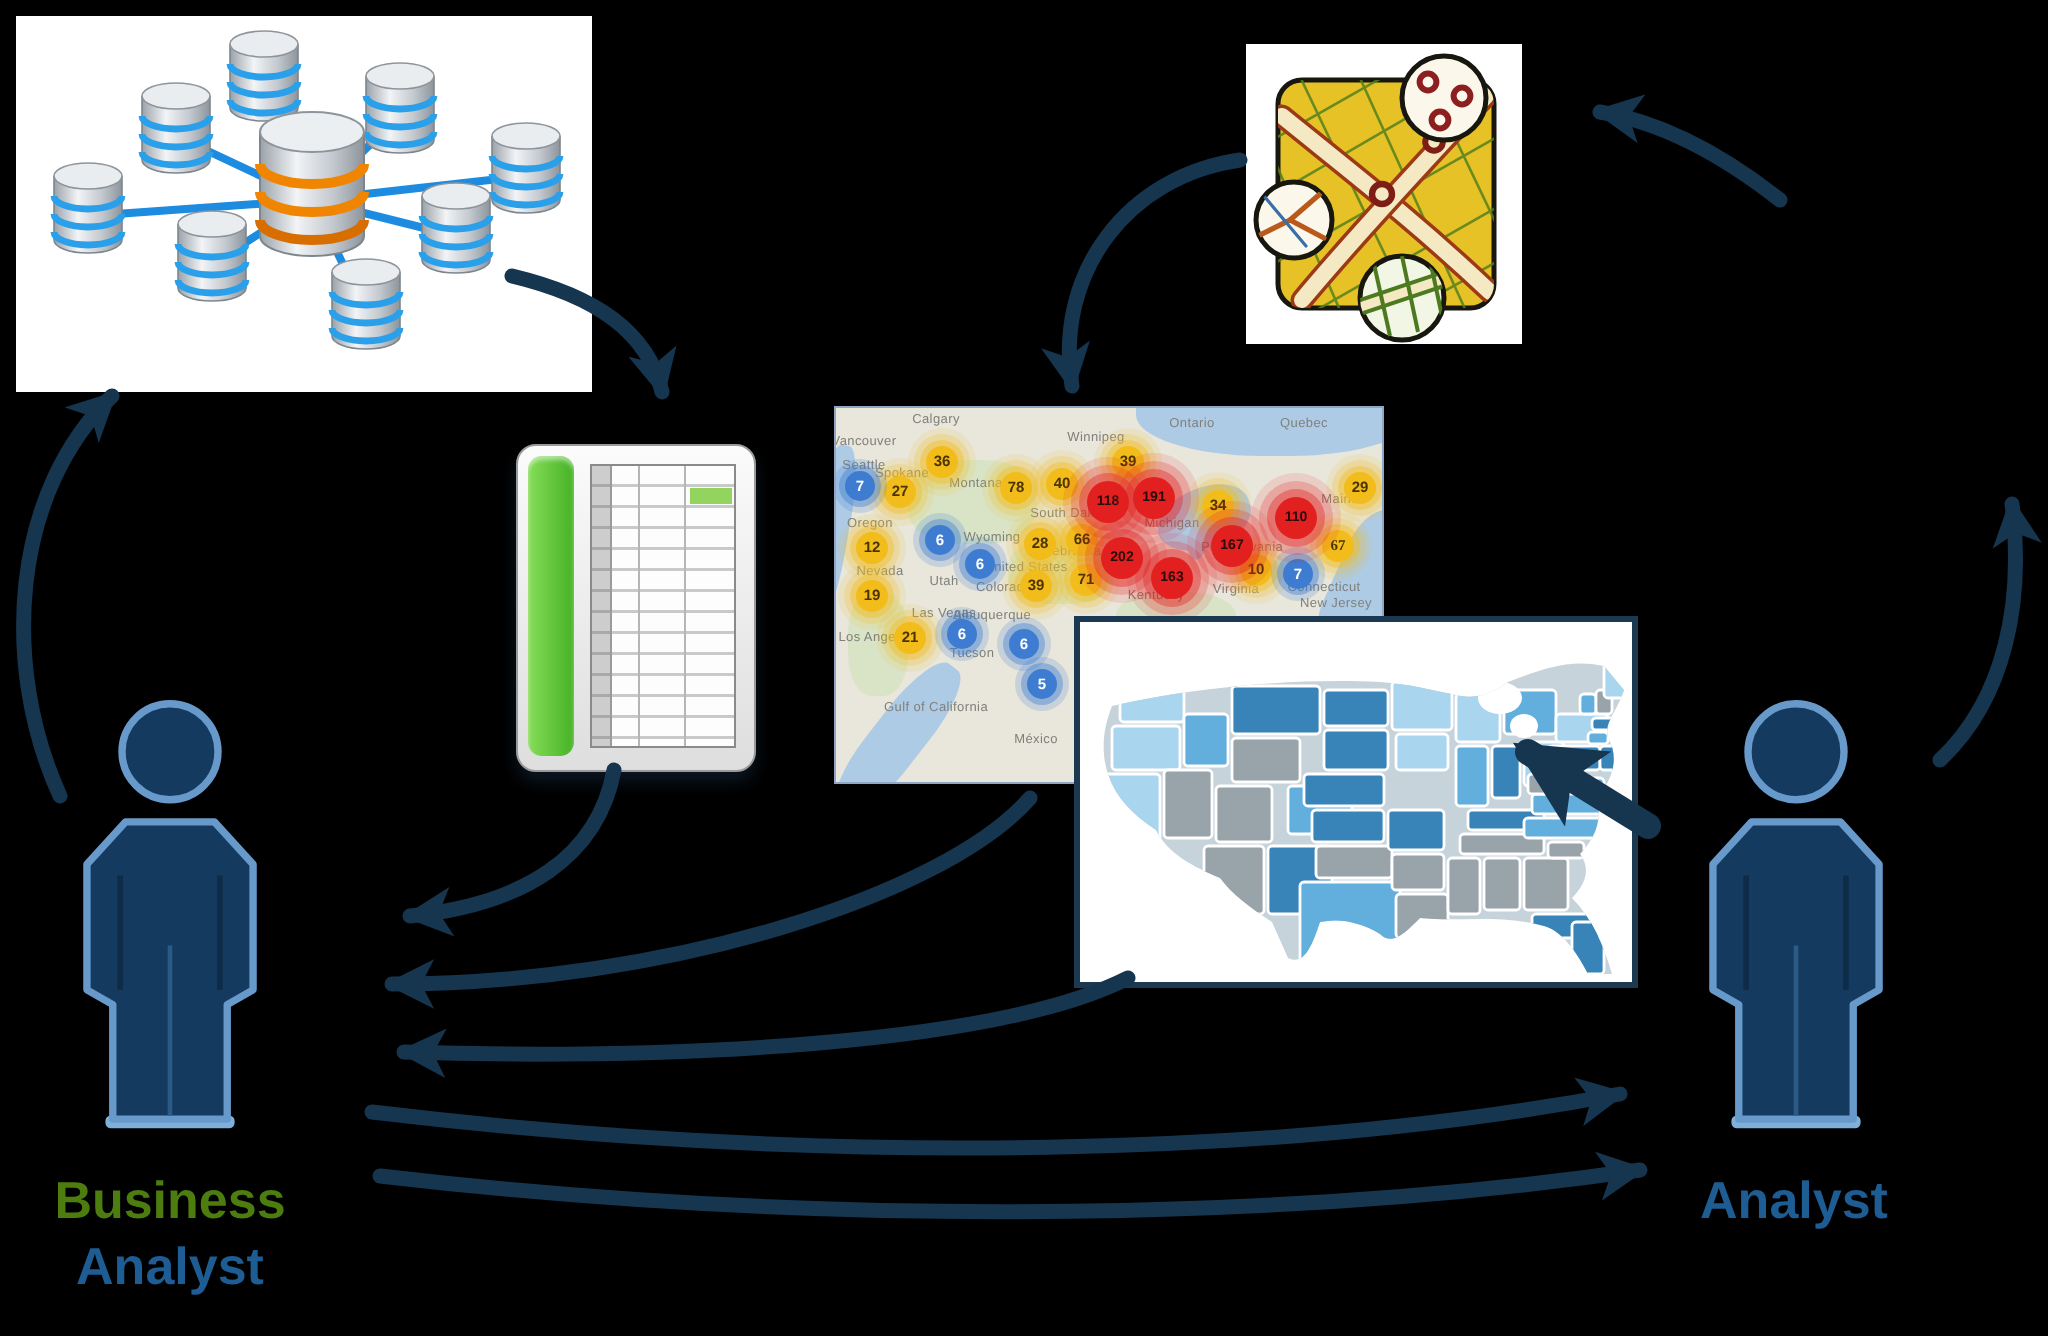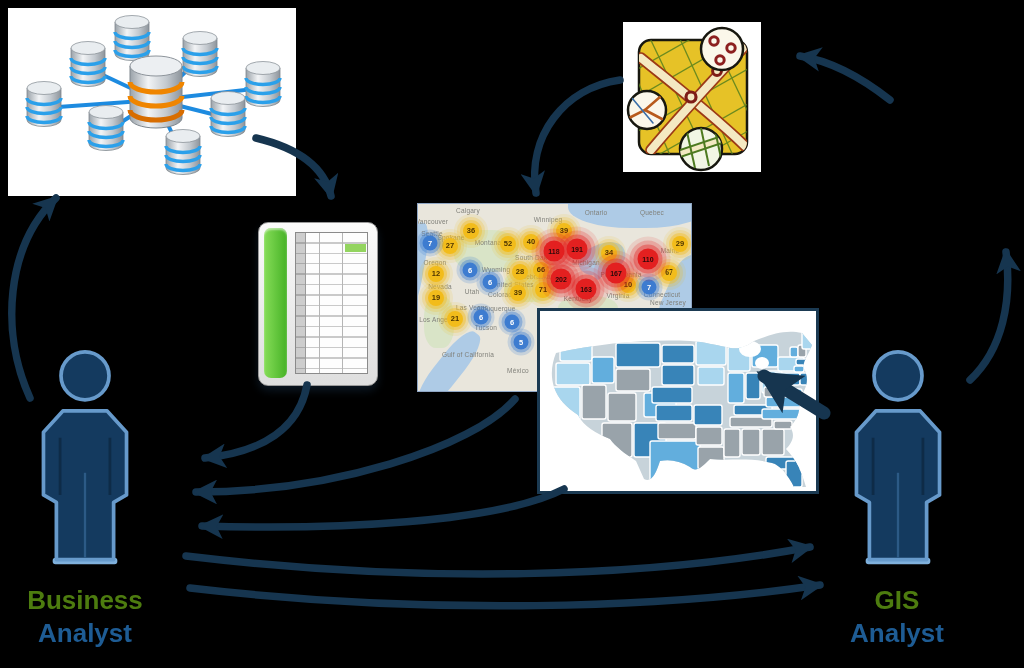--- a/index.html
+++ b/index.html
@@ -207,21 +207,21 @@
         <div class="maplabel" style="left: 20px; top: 115px;">Los Angeles</div>
         <div class="maplabel" style="left: 54px; top: 103px;">Las Vegas</div>
         <div class="maplabel" style="left: 78px; top: 104px;">Albuquerque</div>
         <div class="maplabel" style="left: 68px; top: 123px;">Tucson</div>
         <div class="maplabel" style="left: 50px; top: 150px;">Gulf of California</div>
         <div class="maplabel" style="left: 100px; top: 166px;">México</div>
       </div>
     <div id="gmap-markers">
         <div class="marker y" style="left: 53px; top: 27px;">36</div>
         <div class="marker y" style="left: 32px; top: 42px;">27</div>
-        <div class="marker y" style="left: 90px; top: 40px;">52</div>
+        <div class="marker y" style="left: 90px; top: 40px;">78</div>
         <div class="marker y" style="left: 113px; top: 38px;">40</div>
         <div class="marker y" style="left: 146px; top: 27px;">39</div>
         <div class="marker y" style="left: 18px; top: 70px;">12</div>
         <div class="marker y" style="left: 102px; top: 68px;">28</div>
         <div class="marker y" style="left: 123px; top: 66px;">66</div>
         <div class="marker y" style="left: 100px; top: 89px;">39</div>
         <div class="marker y" style="left: 125px; top: 86px;">71</div>
         <div class="marker y" style="left: 18px; top: 94px;">19</div>
         <div class="marker y" style="left: 37px; top: 115px;">21</div>
         <div class="marker y" style="left: 191px; top: 49px;">34</div>
@@ -336,21 +336,20 @@
     <path d="M20,90 L41,67 L89,67 L110,90 L110,158 L96,166 L96,228 L34,228 L34,166 L20,158 Z" fill="#143a5f" stroke="#679acb" stroke-width="4" stroke-linejoin="round"></path>
     <path d="M38,96 V158 M92,96 V158" stroke="#0e2b47" stroke-width="3" fill="none"></path>
     <path d="M65,134 V226" stroke="#2c5a86" stroke-width="2.5" fill="none"></path>
   </svg>
 
   <div id="label-ba" class="actor-label">
     <div class="l1">Business</div>
     <div class="l2">Analyst</div>
   </div>
   <div id="label-gis" class="actor-label">
-    <div class="l1">GIS</div>
     <div class="l2">Analyst</div>
   </div>
 
   <svg id="arrows" width="1024" height="668" viewBox="0 0 1024 668">
     <defs>
       <marker id="ah" viewBox="0 0 10 10" refX="8.5" refY="5" markerWidth="3.3" markerHeight="3.3" orient="auto" markerUnits="strokeWidth">
         <path d="M0,0 L10,5 L0,10 L2.6,5 Z" fill="#16354f"></path>
       </marker>
       <marker id="ahBig" viewBox="0 0 10 10" refX="8" refY="5" markerWidth="3.4" markerHeight="3.4" orient="auto" markerUnits="strokeWidth">
         <path d="M0,0 L10,5 L0,10 L2.2,5 Z" fill="#16354f"></path>

